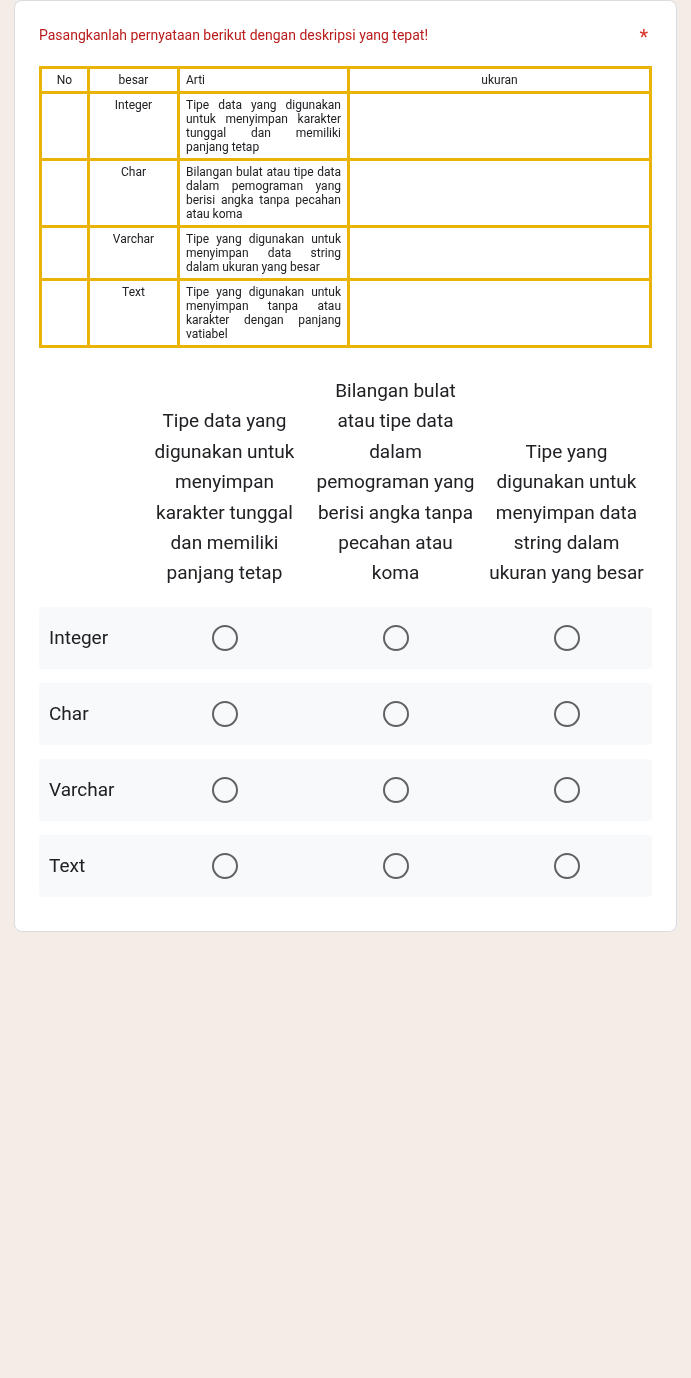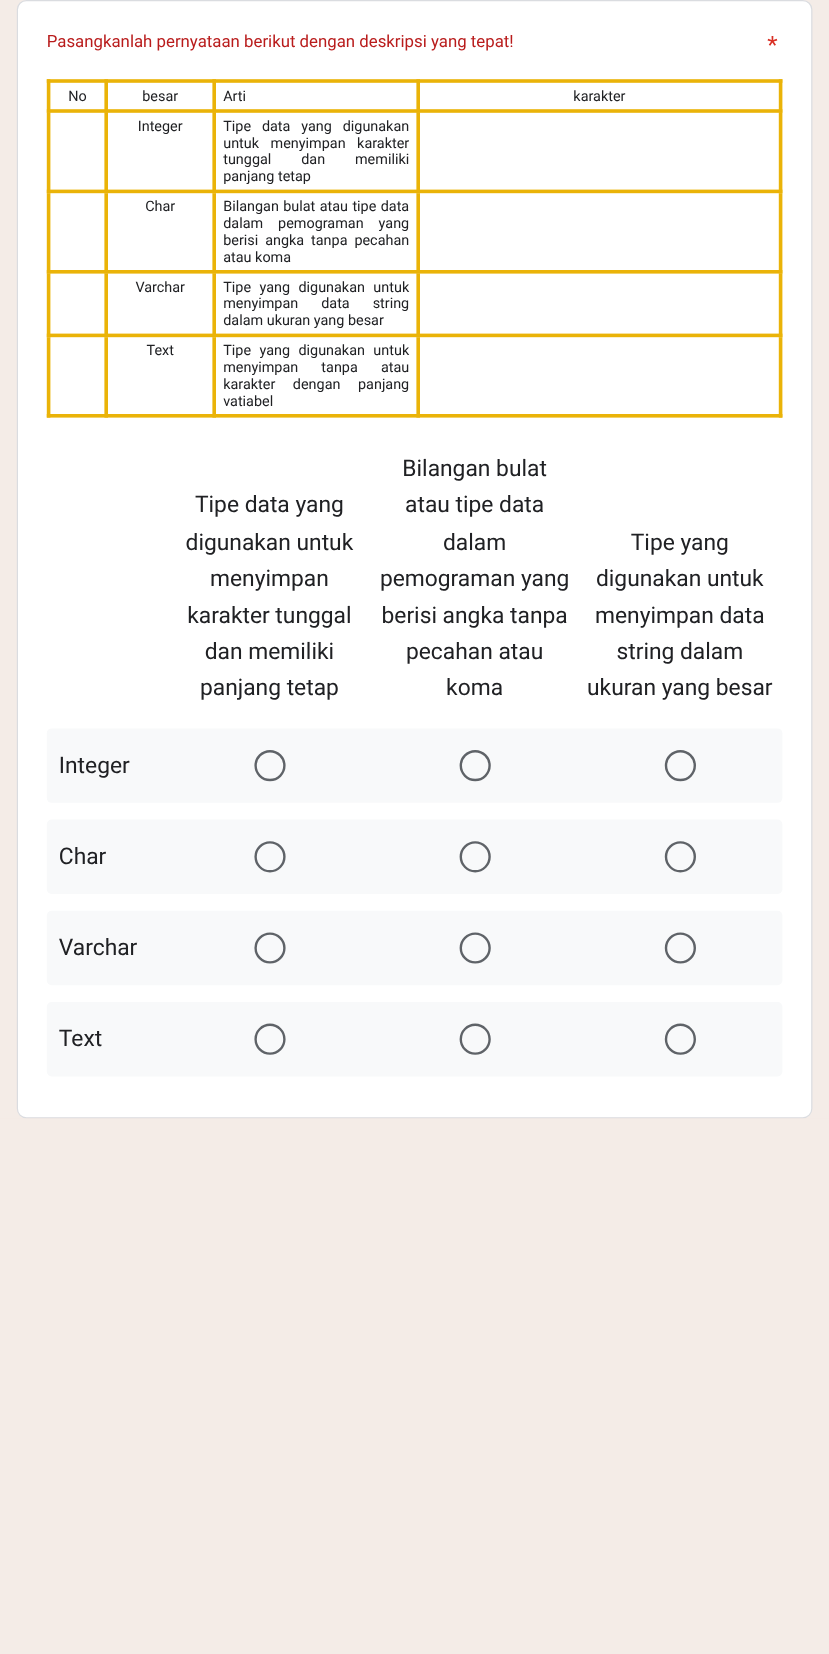--- a/index.html
+++ b/index.html
@@ -104,21 +104,21 @@
   <span class="required">*</span>
 
   <div class="question-title">Pasangkanlah pernyataan berikut dengan deskripsi yang tepat!</div>
 
   <table class="ref">
     <thead>
       <tr>
         <th class="no-col">No</th>
         <th class="tipe-col">besar</th>
         <th class="arti-col">Arti</th>
-        <th class="jwb-col">karakter</th>
+        <th class="jwb-col">ukuran</th>
       </tr>
     </thead>
     <tbody>
       <tr>
         <td class="no-col"></td>
         <td class="tipe-col">Integer</td>
         <td class="arti-col">Tipe data yang digunakan untuk menyimpan karakter tunggal dan memiliki panjang tetap</td>
         <td class="jwb-col"></td>
       </tr>
       <tr>

